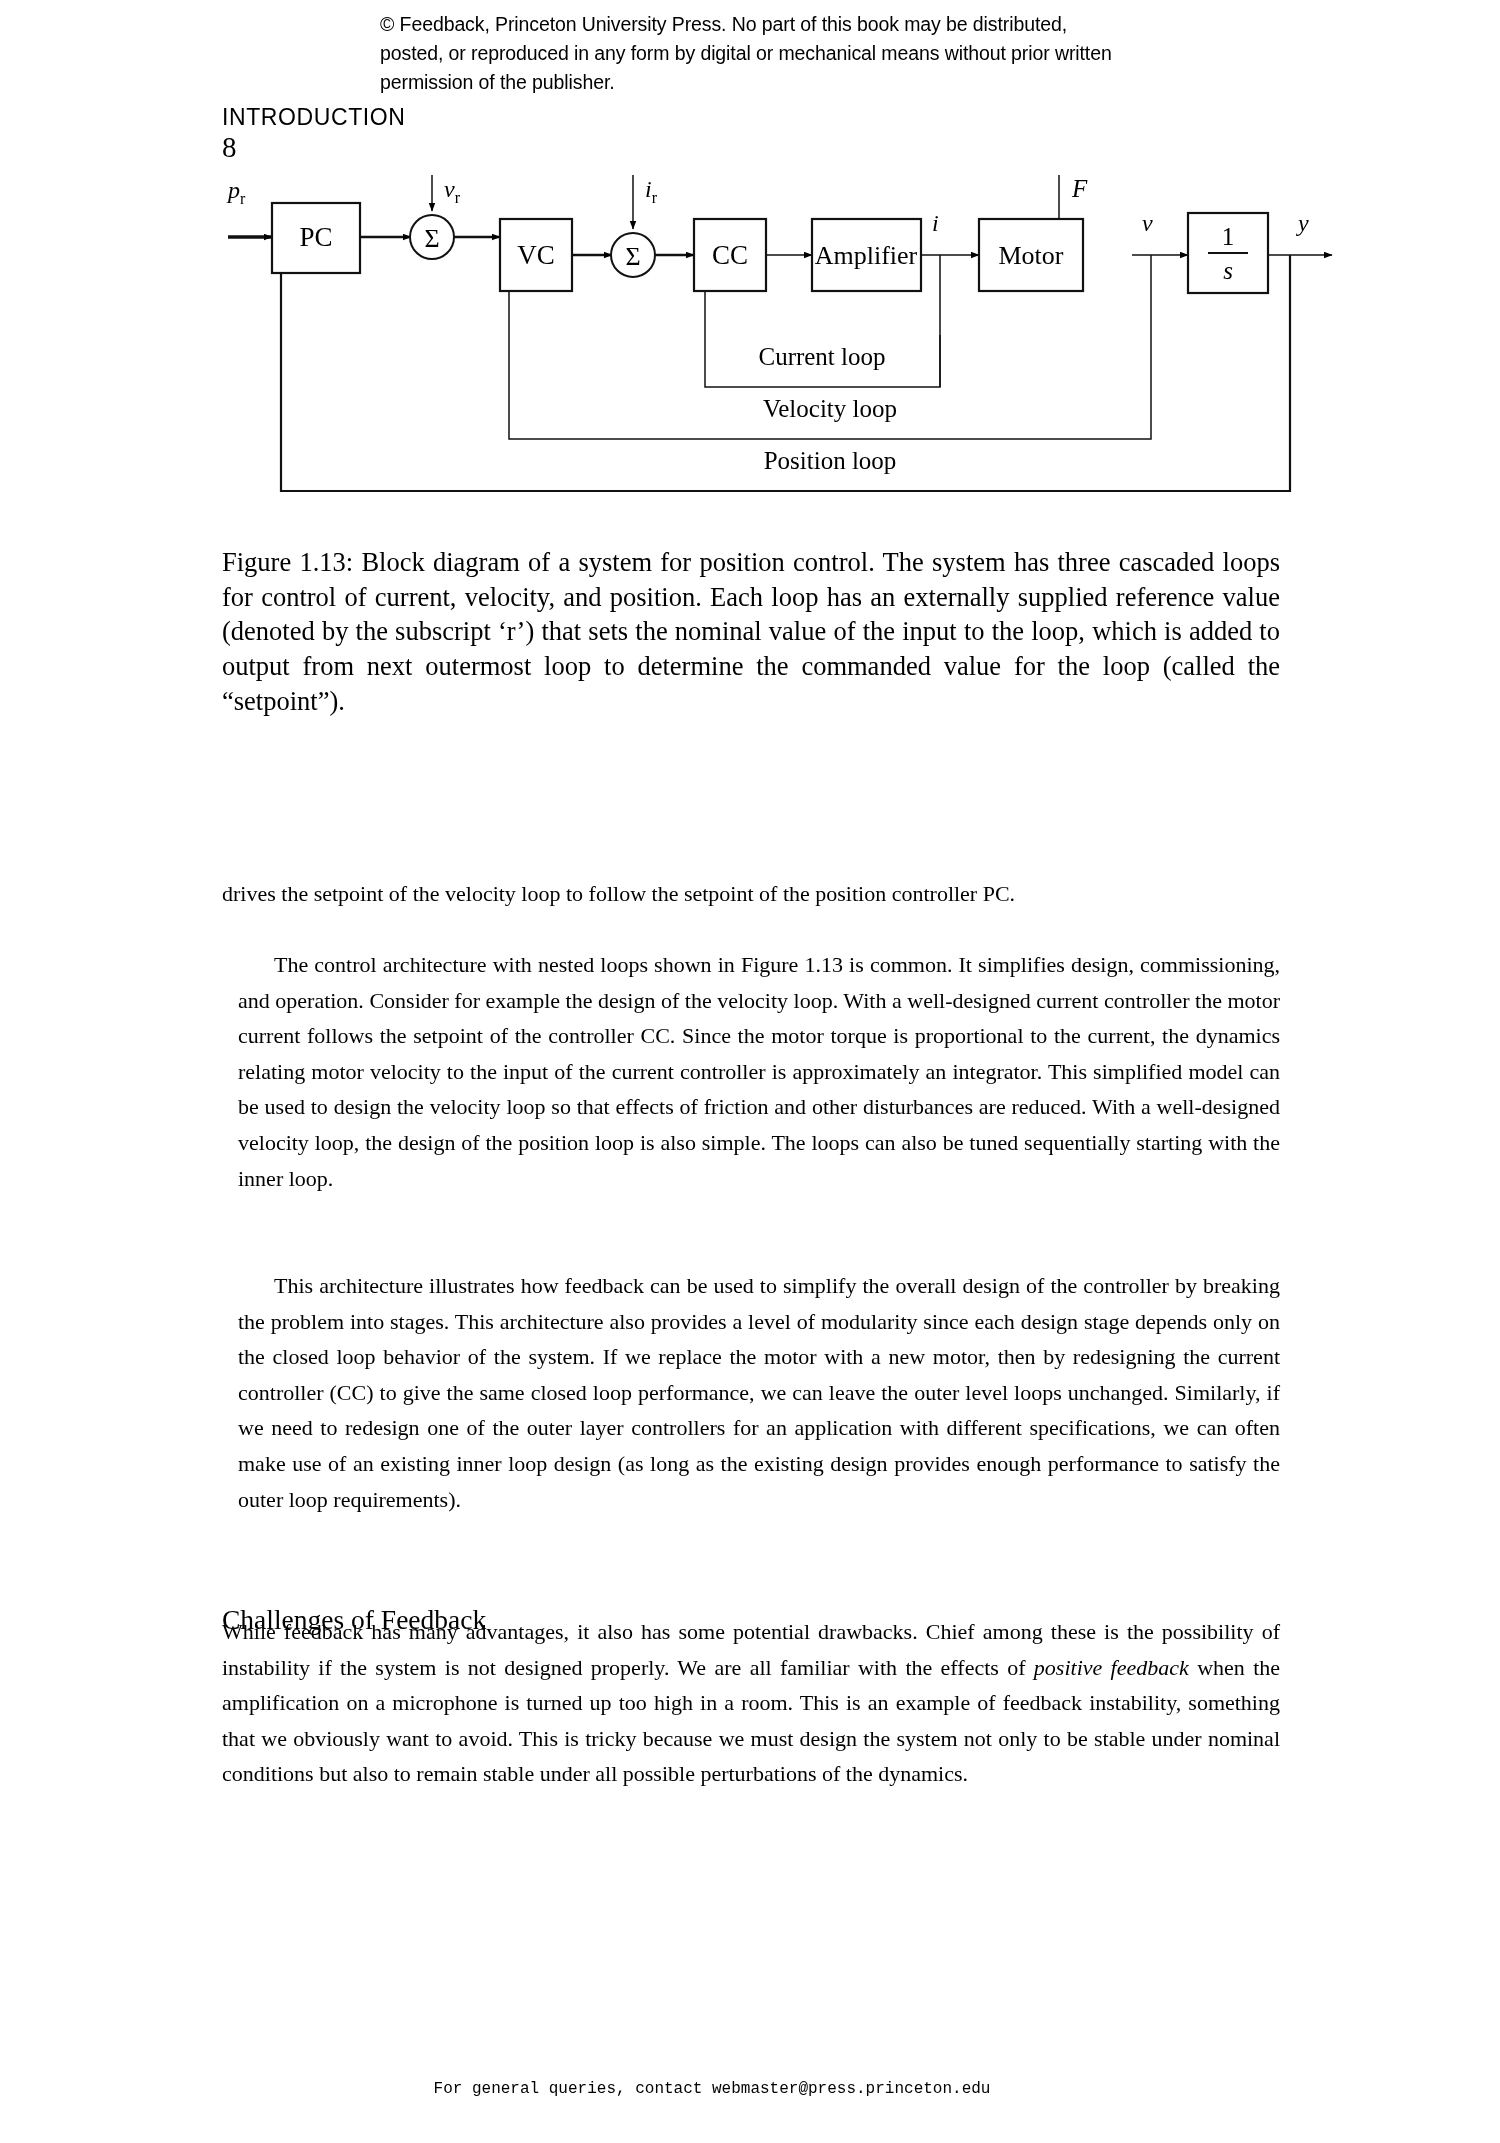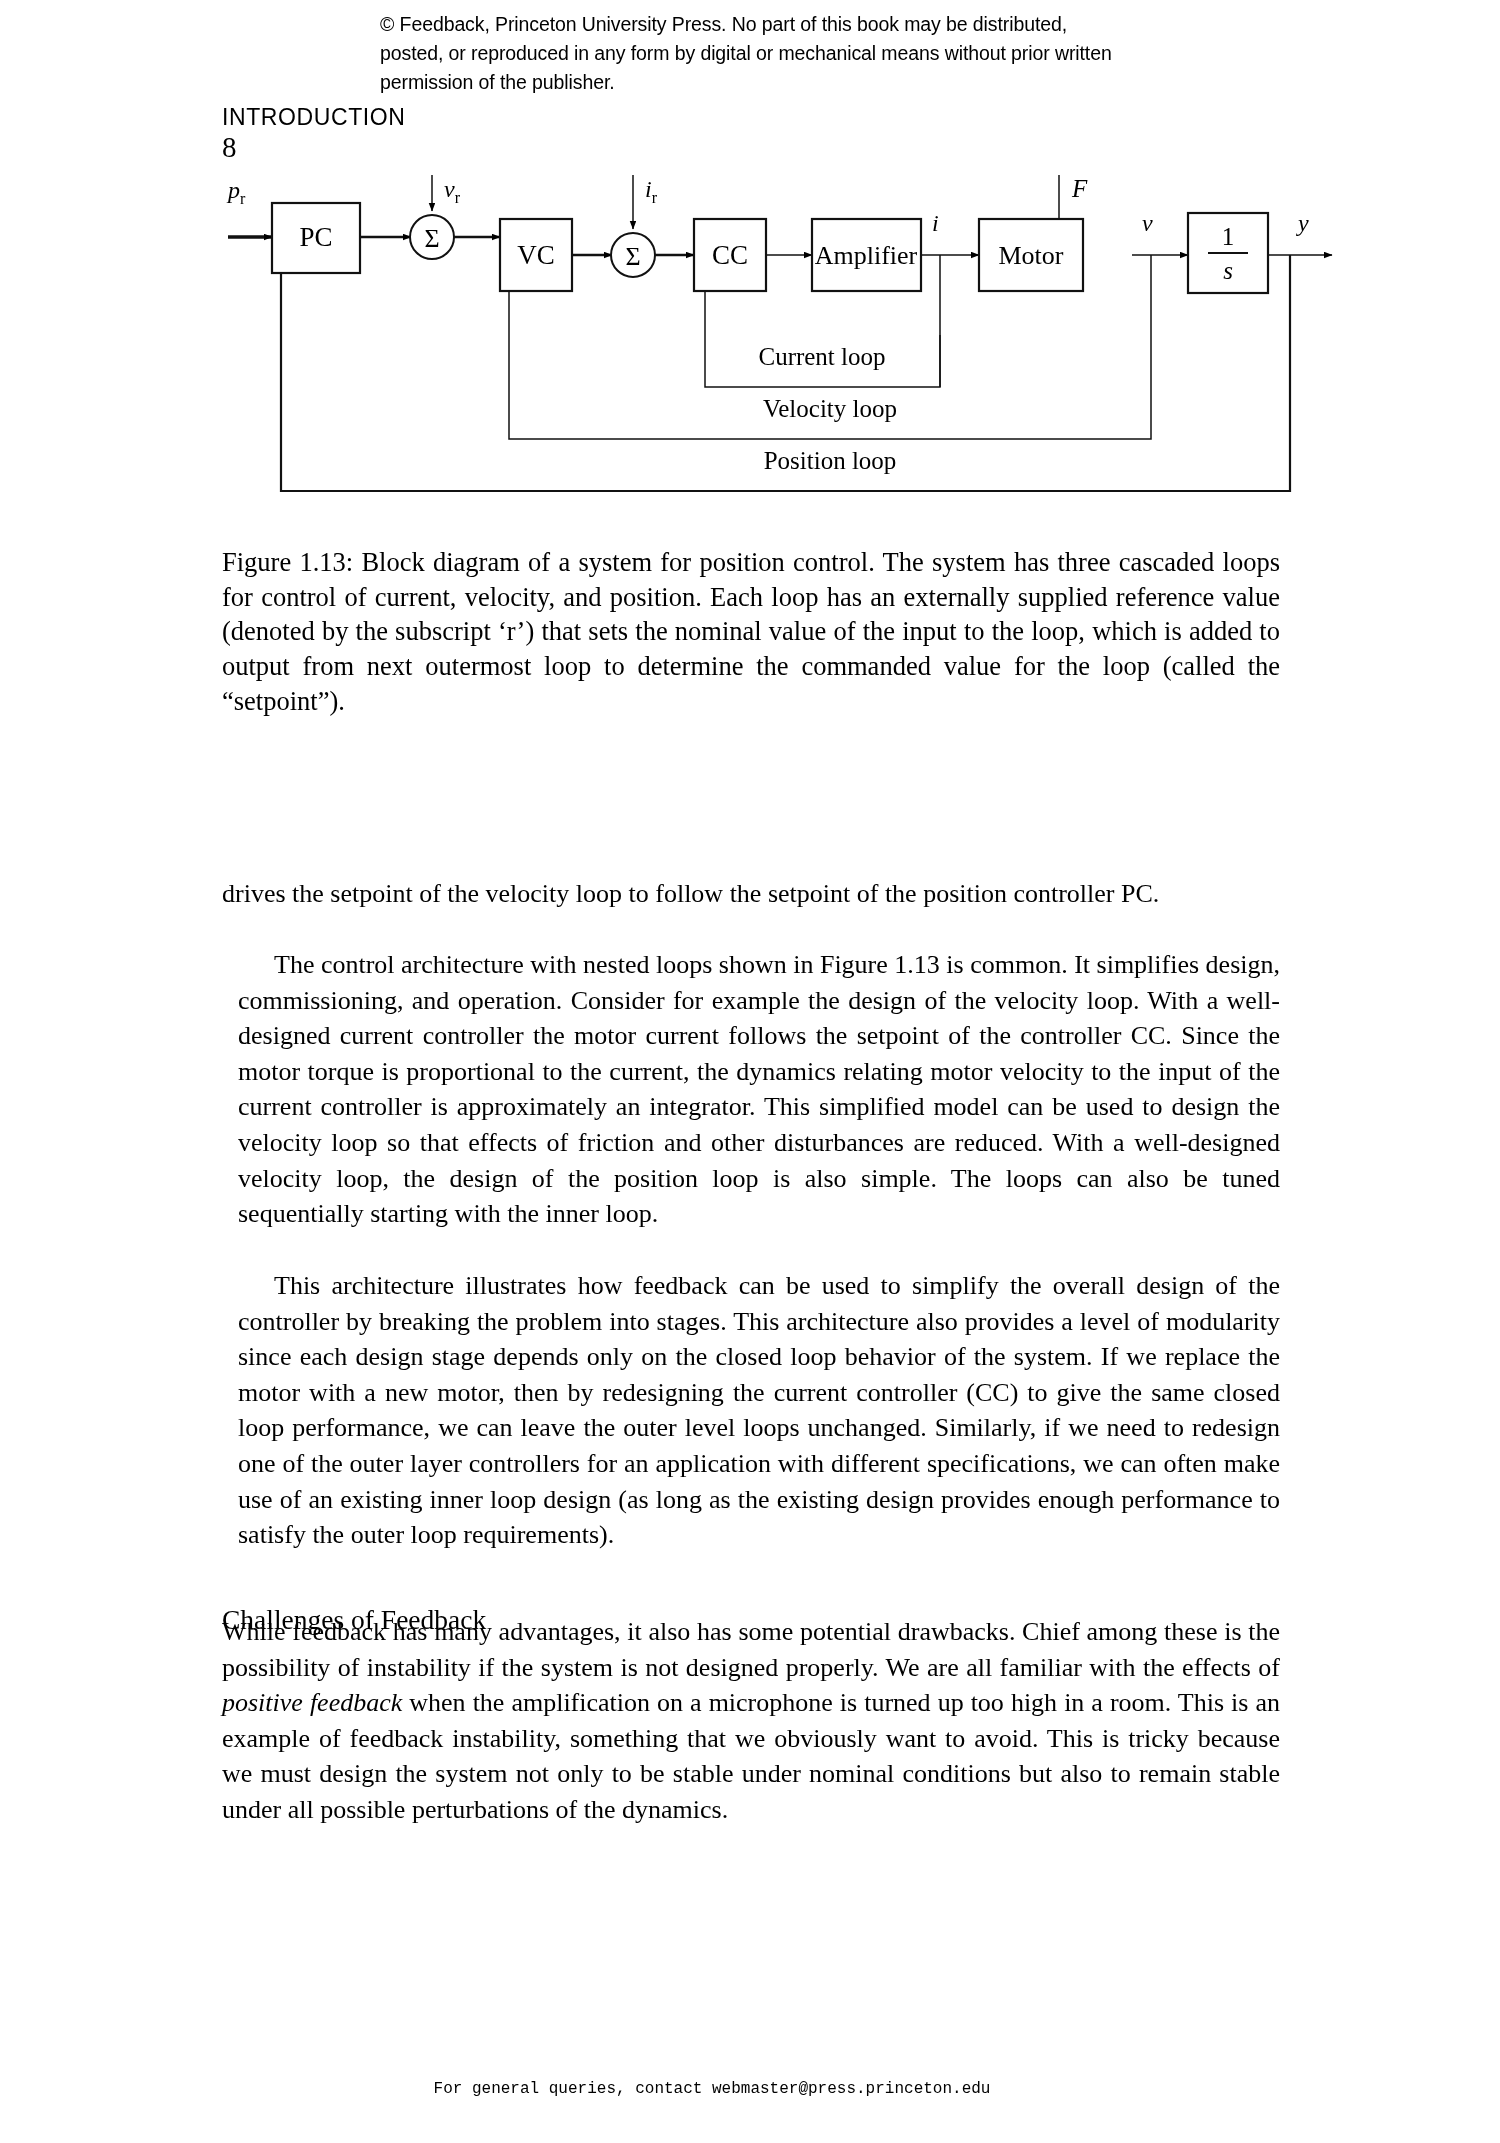--- a/index.html
+++ b/index.html
@@ -68,21 +68,21 @@
     width: 1058px;
     font-size: 26.5px;
     line-height: 34.7px;
     text-align: justify;
     text-justify: inter-word;
   }
   .body-block {
     position: absolute;
     left: 222px;
     width: 1058px;
-    font-size: 26px;
+    font-size: 22px;
     line-height: 35.6px;
     text-align: justify;
     text-justify: inter-word;
   }
   .body-block p { margin: 0; }
   .body-block p.indent { text-indent: 36px; margin-left: 16px; }
 
   #para-1 { top: 876px; }
   #para-2 { top: 947px; }
   #para-3 { top: 1268px; }

